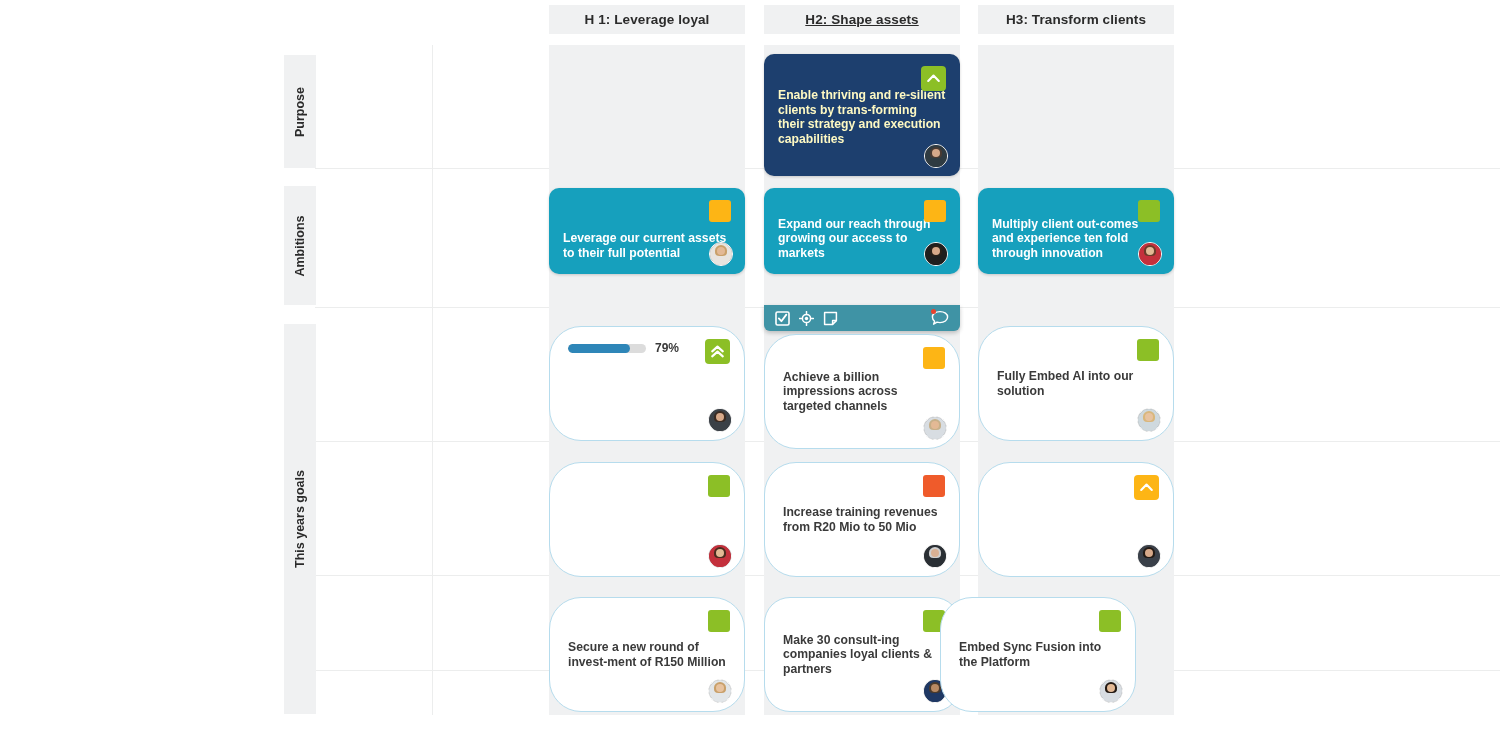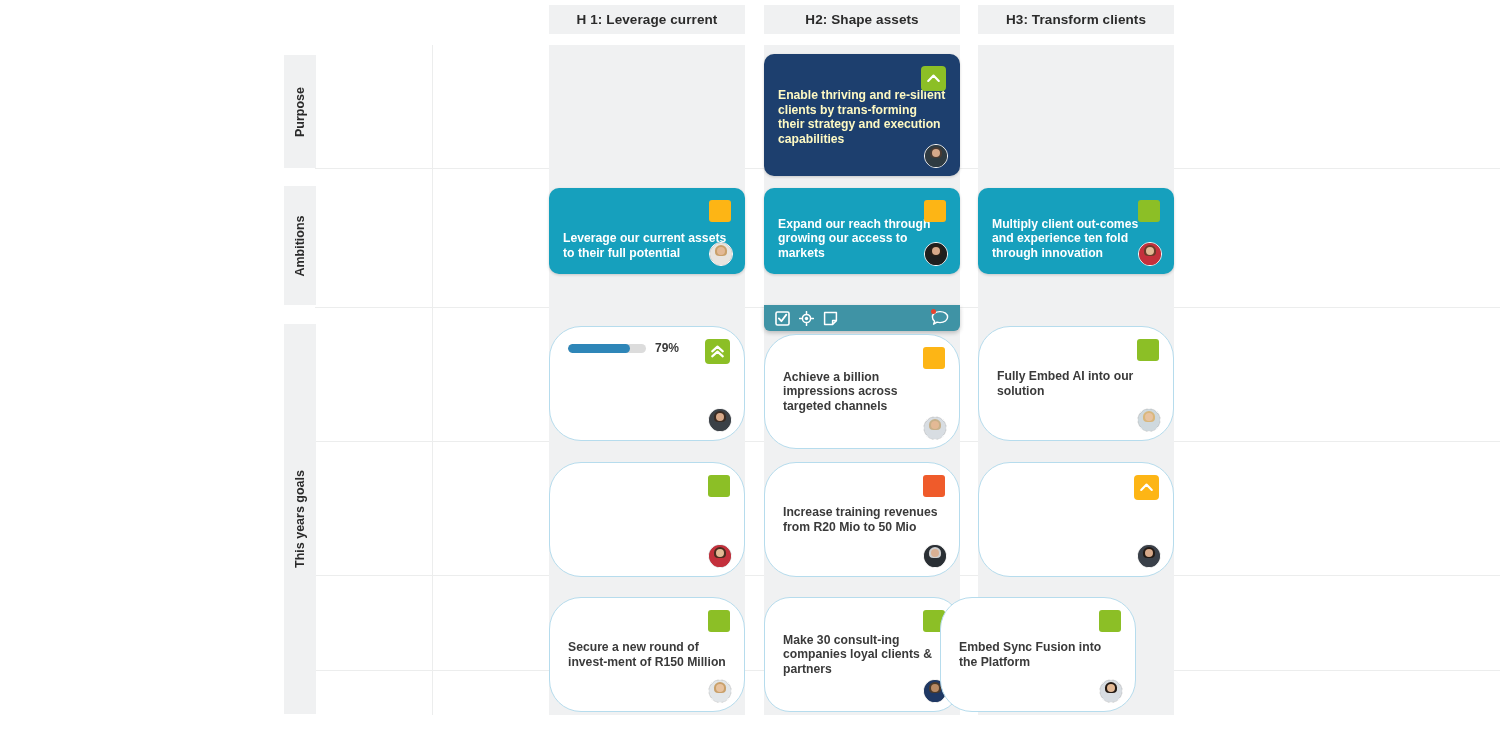--- a/index.html
+++ b/index.html
@@ -58,21 +58,21 @@
     background: #f0f1f2;
     display: flex;
     align-items: center;
     justify-content: center;
     font-size: 13.5px;
     font-weight: bold;
     color: #2b2b2b;
     letter-spacing: 0.1px;
   }
   #col-header-0 { left: 549px; }
-  #col-header-1 { left: 764px; }
+  #col-header-1 { left: 764px; text-decoration: underline; }
   #col-header-2 { left: 978px; }
 
   
   .row-label {
     position: absolute;
     left: 284px;
     width: 32px;
     background: #f0f1f2;
     display: flex;
     align-items: center;
@@ -283,21 +283,21 @@
   <div class="grid-h" style="top:396px"></div>
   <div class="grid-h" style="top:530px"></div>
   <div class="grid-h" style="top:625px"></div>
 </div>
 
 <div class="col-track" id="col-track-0"></div>
 <div class="col-track" id="col-track-1"></div>
 <div class="col-track" id="col-track-2"></div>
 
 <div class="col-header" id="col-header-0">
-  <span>H 1: Leverage current</span>
+  <span>H 1: Leverage loyal</span>
 </div>
 <div class="col-header" id="col-header-1">
   <span>H2: Shape assets</span>
 </div>
 <div class="col-header" id="col-header-2">
   <span>H3: Transform clients</span>
 </div>
 
 <div class="row-label" id="row-label-purpose">
   <span>Purpose</span>

